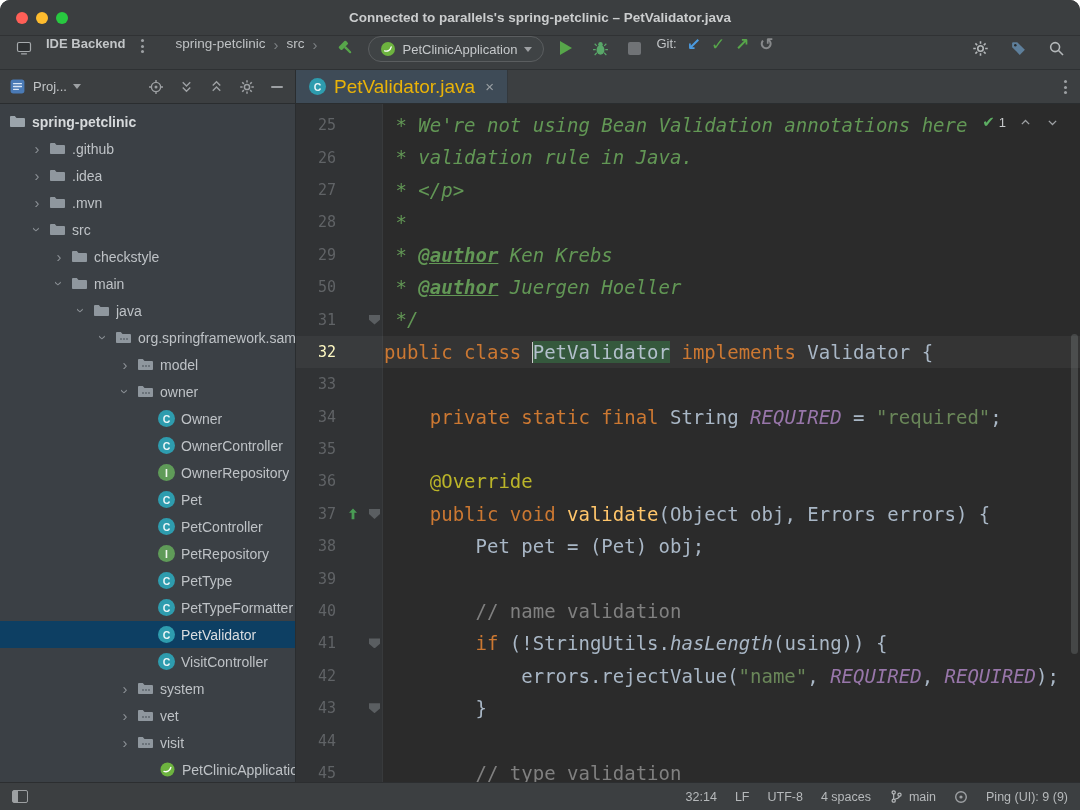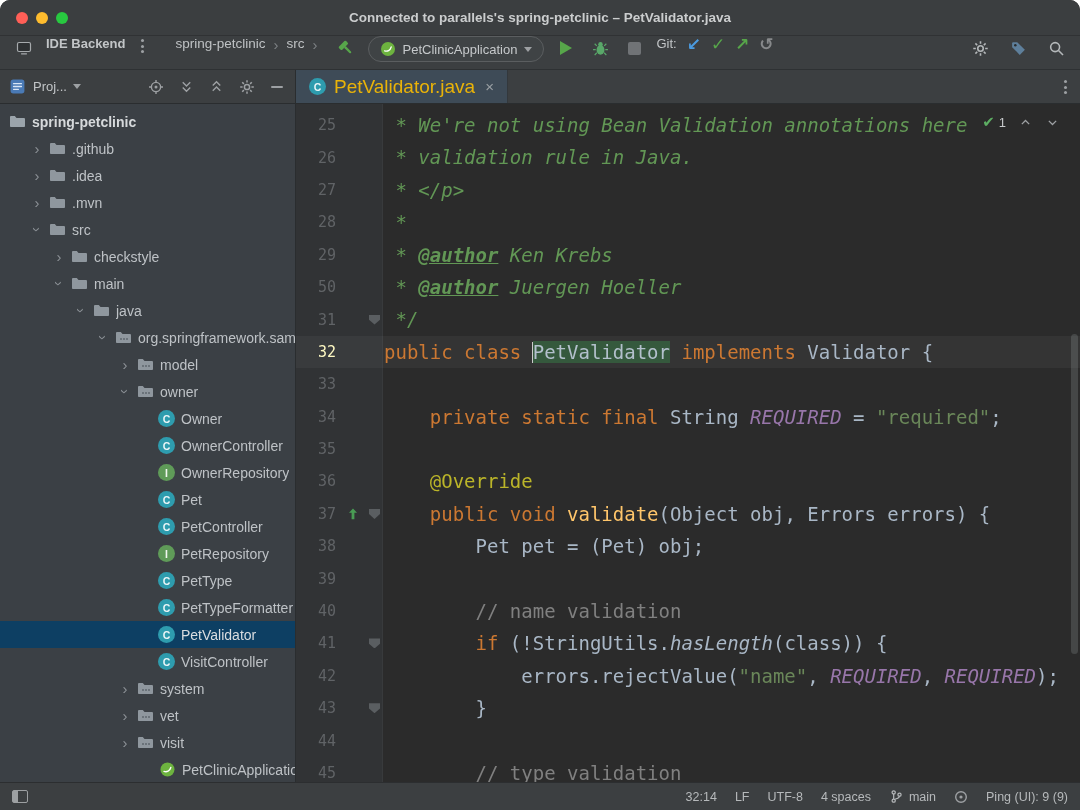--- a/index.html
+++ b/index.html
@@ -561,21 +561,21 @@
             <span class="gmark"></span>
             <span class="gfold"></span>
             <pre class="codetext"><span class="tok-pln">        </span><span class="tok-cmt">// name validation</span></pre>
           </div>
           <div class="eline">
             <span class="lnum">41</span>
             <span class="gmark"></span>
             <span class="gfold">
               <i class="pent"></i>
             </span>
-            <pre class="codetext"><span class="tok-pln">        </span><span class="tok-kw">if</span><span class="tok-pln"> (!StringUtils.</span><span class="tok-smethod">hasLength</span><span class="tok-pln">(class)) {</span></pre>
+            <pre class="codetext"><span class="tok-pln">        </span><span class="tok-kw">if</span><span class="tok-pln"> (!StringUtils.</span><span class="tok-smethod">hasLength</span><span class="tok-pln">(using)) {</span></pre>
           </div>
           <div class="eline">
             <span class="lnum">42</span>
             <span class="gmark"></span>
             <span class="gfold"></span>
             <pre class="codetext"><span class="tok-pln">            errors.rejectValue(</span><span class="tok-str">"name"</span><span class="tok-pln">, </span><span class="tok-const">REQUIRED</span><span class="tok-pln">, </span><span class="tok-const">REQUIRED</span><span class="tok-pln">);</span></pre>
           </div>
           <div class="eline">
             <span class="lnum">43</span>
             <span class="gmark"></span>

